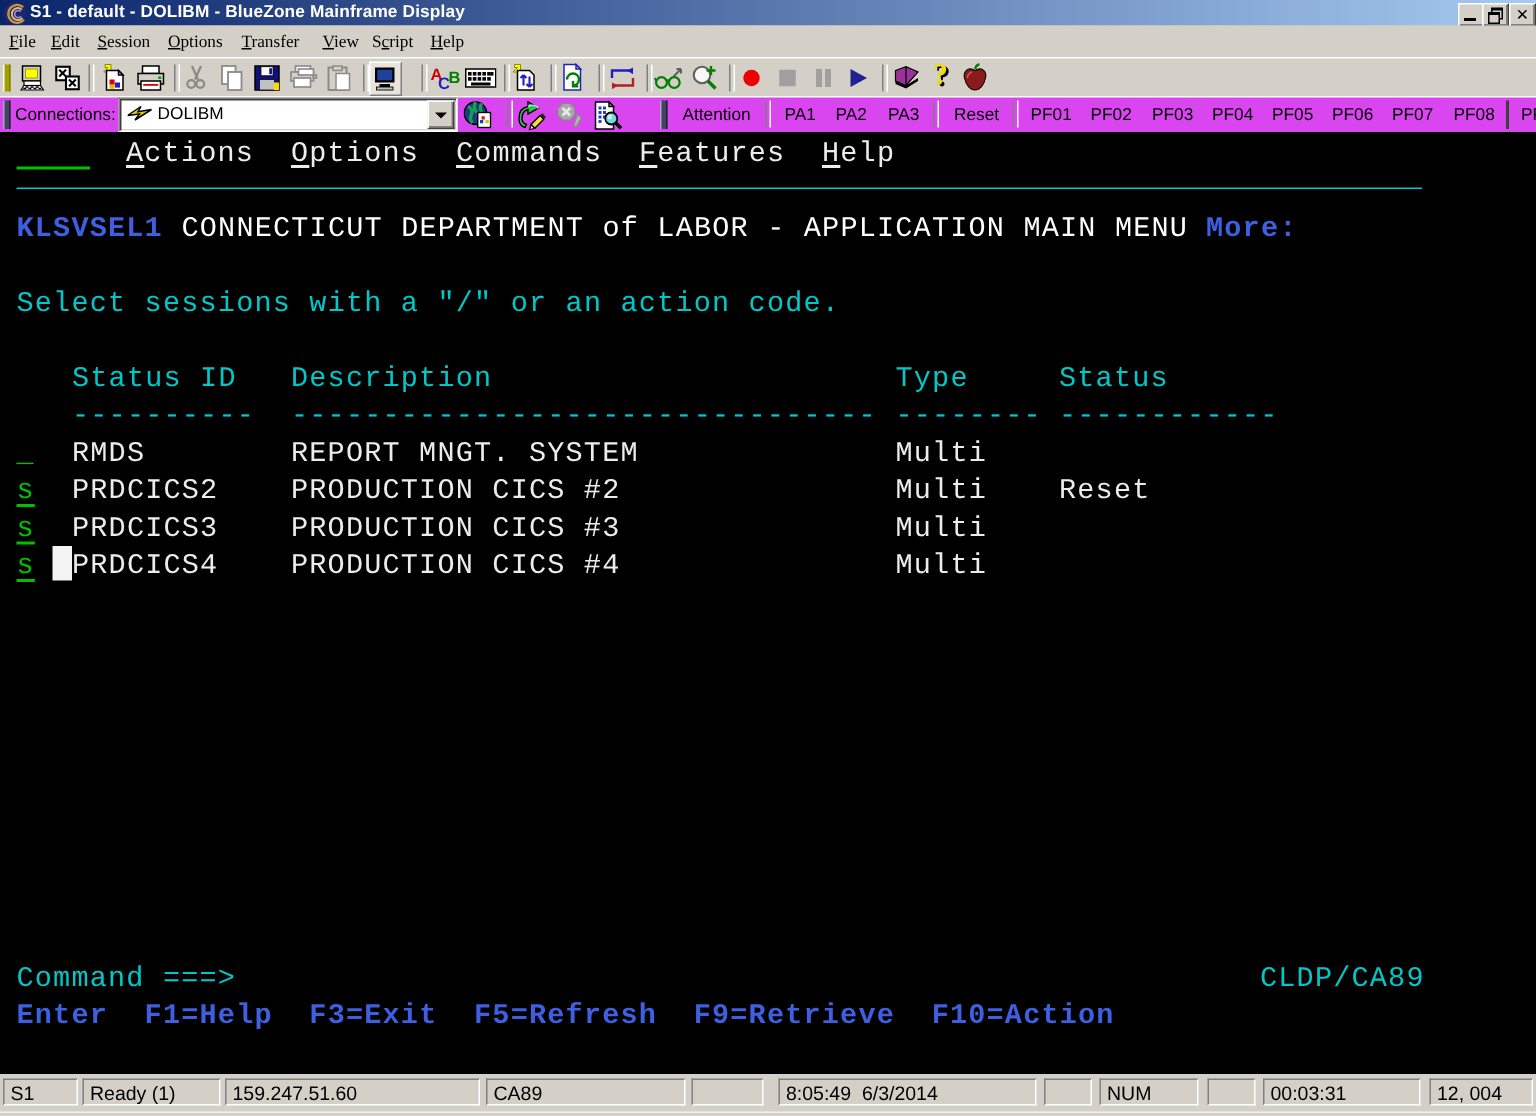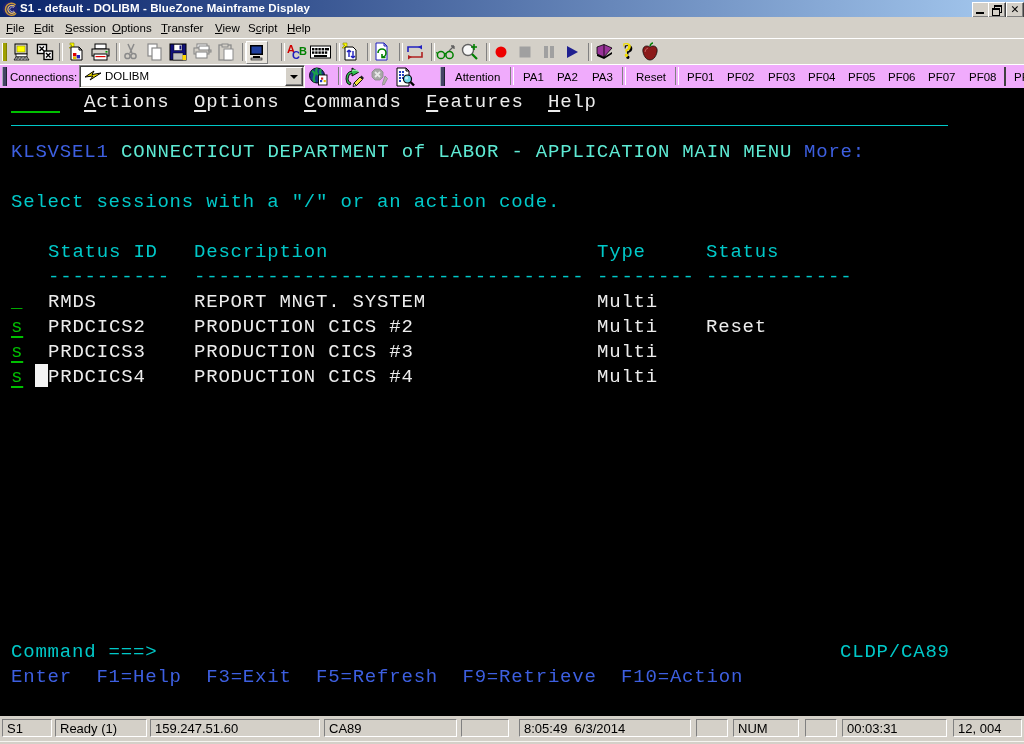--- a/index.html
+++ b/index.html
@@ -10,34 +10,34 @@
   #titlebar{left:0;top:0;width:1024px;height:17px;
     background:linear-gradient(90deg,#0A246A 0%,#A6CAF0 100%);}
   #titletxt{left:20px;top:2px;color:#fff;font-size:11.5px;font-weight:bold;letter-spacing:0.1px;}
   .wbtn{width:16px;height:14px;top:2px;background:#D4D0C8;
     border-top:1px solid #fff;border-left:1px solid #fff;
     border-right:1px solid #404040;border-bottom:1px solid #404040;
     box-shadow:inset -1px -1px 0 #808080;
     font-family:"Liberation Mono",monospace;color:#000;text-align:center;}
   
   #menubar{left:0;top:17px;width:1024px;height:21px;background:#D4D0C8;font-size:11.5px;color:#000;}
-  #menubar span.mi{position:absolute;top:5px;}
+  #menubar span.mi{position:absolute;top:5px;font-family:Liberation Serif, serif;}
   
   .tbsep{width:2px;height:18px;border-left:1px solid #808080;border-right:1px solid #fff;}
   #toolbar2{left:0;top:38px;width:1024px;height:26px;background:#D4D0C8;
     border-top:1px solid #fff;border-bottom:1px solid #808080;}
-  #toolbar3{left:0;top:64px;width:1024px;height:24px;background:#f0abfc;
+  #toolbar3{left:0;top:64px;width:1024px;height:24px;background:#d946ef;
     border-top:1px solid #fff;}
   .lbl{font-size:11.5px;color:#000;}
   
   #term{left:0;top:88px;width:1024px;height:628px;background:#000;
     font-family:"Liberation Mono",monospace;font-size:19px;letter-spacing:0.8px;}
   #term .row{position:absolute;left:0;width:1024px;height:25px;line-height:25px;white-space:pre;}
   #term .row > span{position:absolute;top:0;}
-  .tg{color:#00C000;} .tc{color:#00C8C8;} .tb{color:#3D5FE0;} .ty{color:#5eead4;} .tw{color:#ECECEC;}
+  .tg{color:#00C000;} .tc{color:#00C8C8;} .tb{color:#3D5FE0;font-weight:bold;} .ty{color:#ffffff;} .tw{color:#ECECEC;}
   .ug{text-decoration:underline;text-decoration-thickness:2px;text-underline-offset:4px;}
   .uw{text-decoration:underline;text-decoration-thickness:1.5px;text-underline-offset:3px;}
   
   #statusbar{left:0;top:716px;width:1024px;height:28px;background:#D4D0C8;}
   .sp{position:absolute;top:3px;height:18px;background:#D4D0C8;
     border:1px solid;border-color:#808080 #fff #fff #808080;
     font-size:13px;line-height:17px;color:#000;padding-left:4px;box-sizing:border-box;}
 </style>
 </head>
 <body>

